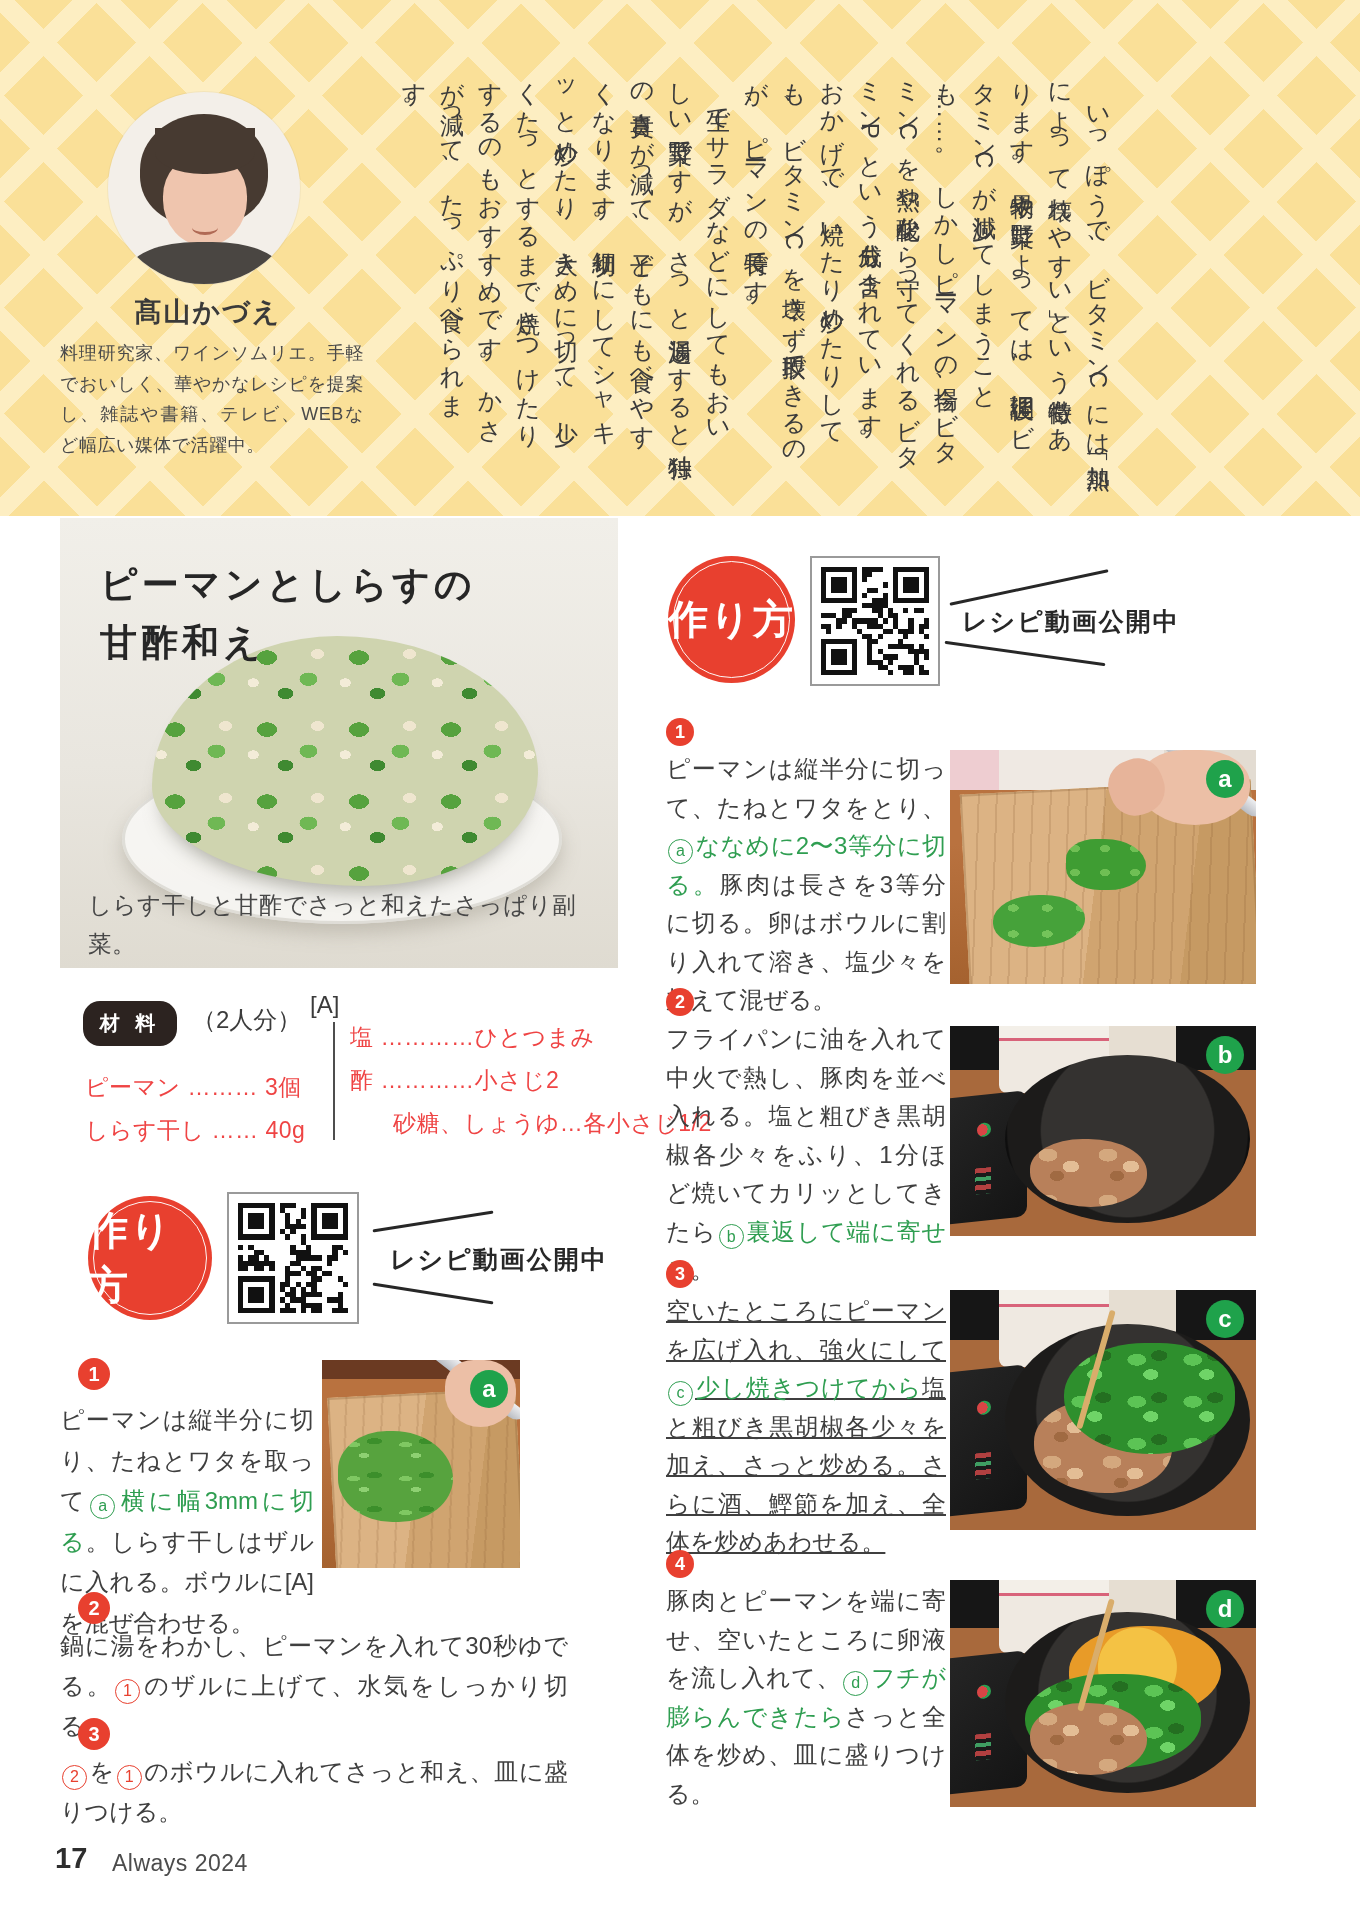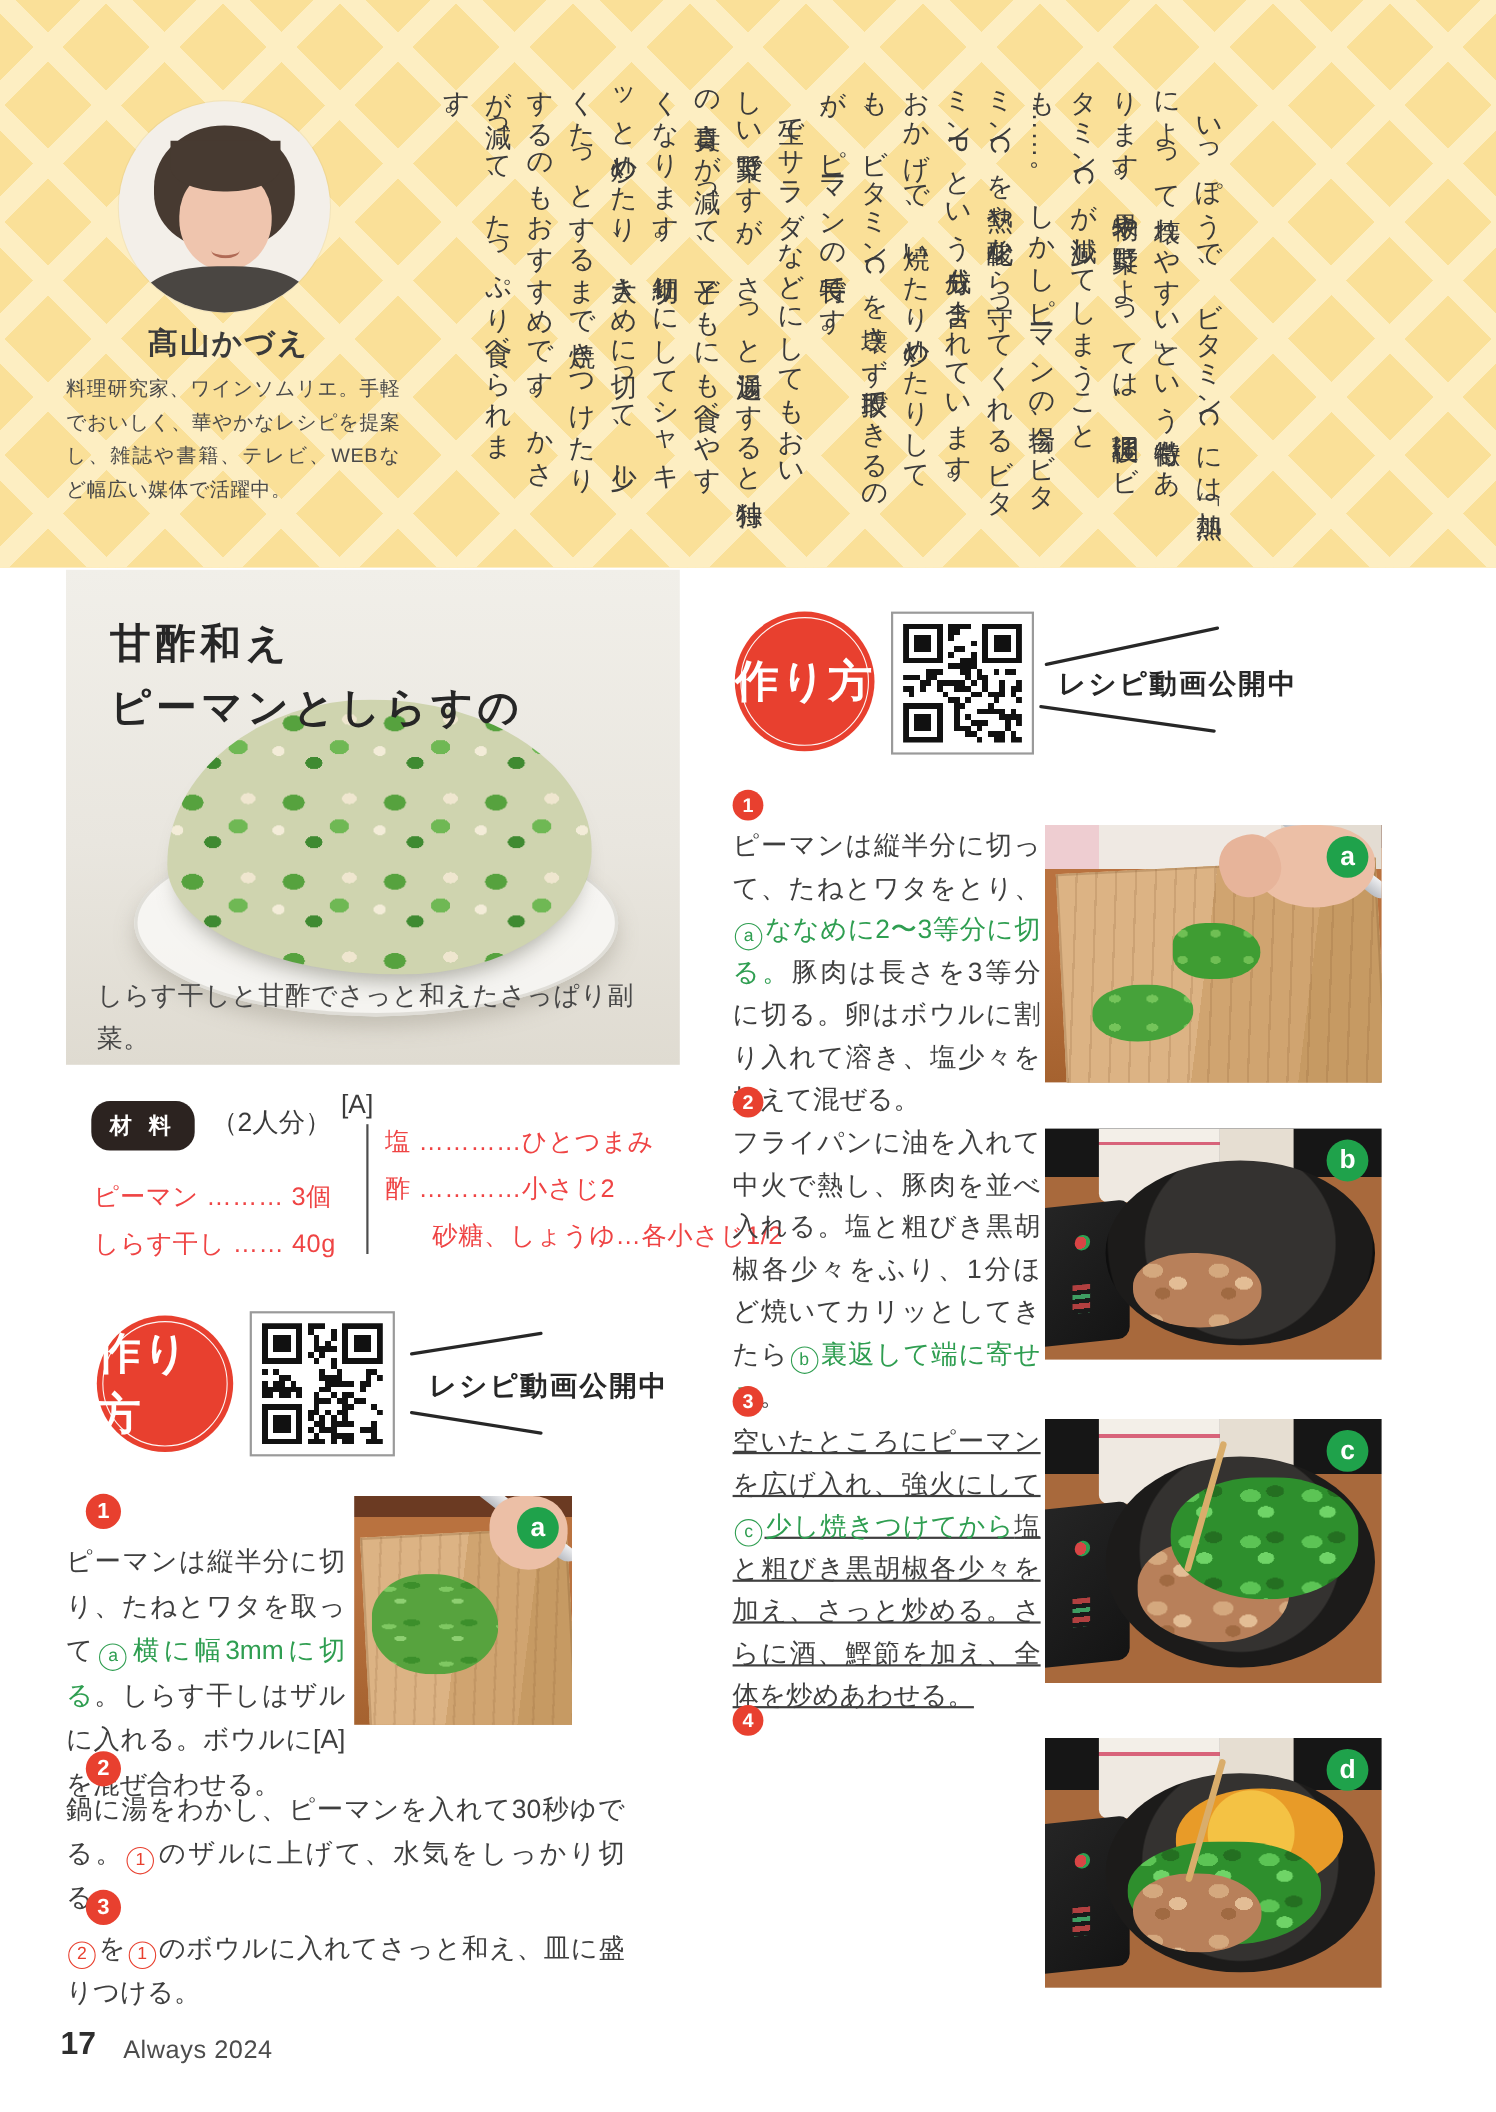--- a/index.html
+++ b/index.html
@@ -195,22 +195,22 @@
     <div class="v-column">
       <p>いっぽうで、ビタミンCには「加熱によって壊れやすい」という特徴もあります。果物や野菜によっては、調理後にビタミンCが減少してしまうことも……。しかしピーマンの場合、ビタミンCを熱や酸化から守ってくれるビタミンPという成分も含まれています。おかげで、焼いたり炒めたりしても、ビタミンCを壊さず摂取できるのが、ピーマンの特長です。</p>
       <p>生でサラダなどにしてもおいしい野菜ですが、さっと湯通しすると独特の青臭さが減って、子どもにも食べやすくなります。細切りにしてシャキッと炒めたり、大きめに切って、少しくたっとするまで焼きつけたりするのもおすすめです。かさが減って、たっぷり食べられます。</p>
     </div>
   </div>
 
   <div class="dish-photo">
     <div class="dish-bowl"></div>
     <div class="dish-salad"></div>
     <div class="dish-title">
+      <div>ピーマンとしらすの</div>
       <div>甘酢和え</div>
-      <div>ピーマンとしらすの</div>
     </div>
     <div class="dish-caption">
       <div>しらす干しと甘酢でさっと和えたさっぱり副菜。</div>
     </div>
   </div>
 
   <div class="materials-badge">材 料</div>
   <div class="servings">（2人分）</div>
   <div class="group-label">[A]</div>
   <div class="group-divider"></div>
@@ -527,20 +527,21 @@
     <div class="pp-stove"></div>
     <div class="pp-pan">
       <div class="pc-meat"></div>
       <div class="pc-greens"></div>
       <div class="pc-stick"></div>
     </div>
     <span class="photo-badge">c</span>
   </div>
 
   <div class="step-badge sb-r sb-r4">4</div>
+  <p class="step-text st-r st-r4"><span class="seg-n">豚肉とピーマンを端に寄せ、空いたところに卵液を流し入れて、</span><span class="seg-ca">d</span><span class="seg-g">フチが膨らんできたら</span><span class="seg-n">さっと全体を炒め、皿に盛りつける。</span></p>
   <div class="photo pan-photo ph-d">
     <div class="pp-towel"></div>
     <div class="pp-towel2"></div>
     <div class="pp-stove"></div>
     <div class="pp-pan">
       <div class="pc-egg"></div>
       <div class="pc-greens pc-greens-d"></div>
       <div class="pc-meat pc-meat-sm"></div>
       <div class="pc-stick"></div>
     </div>

